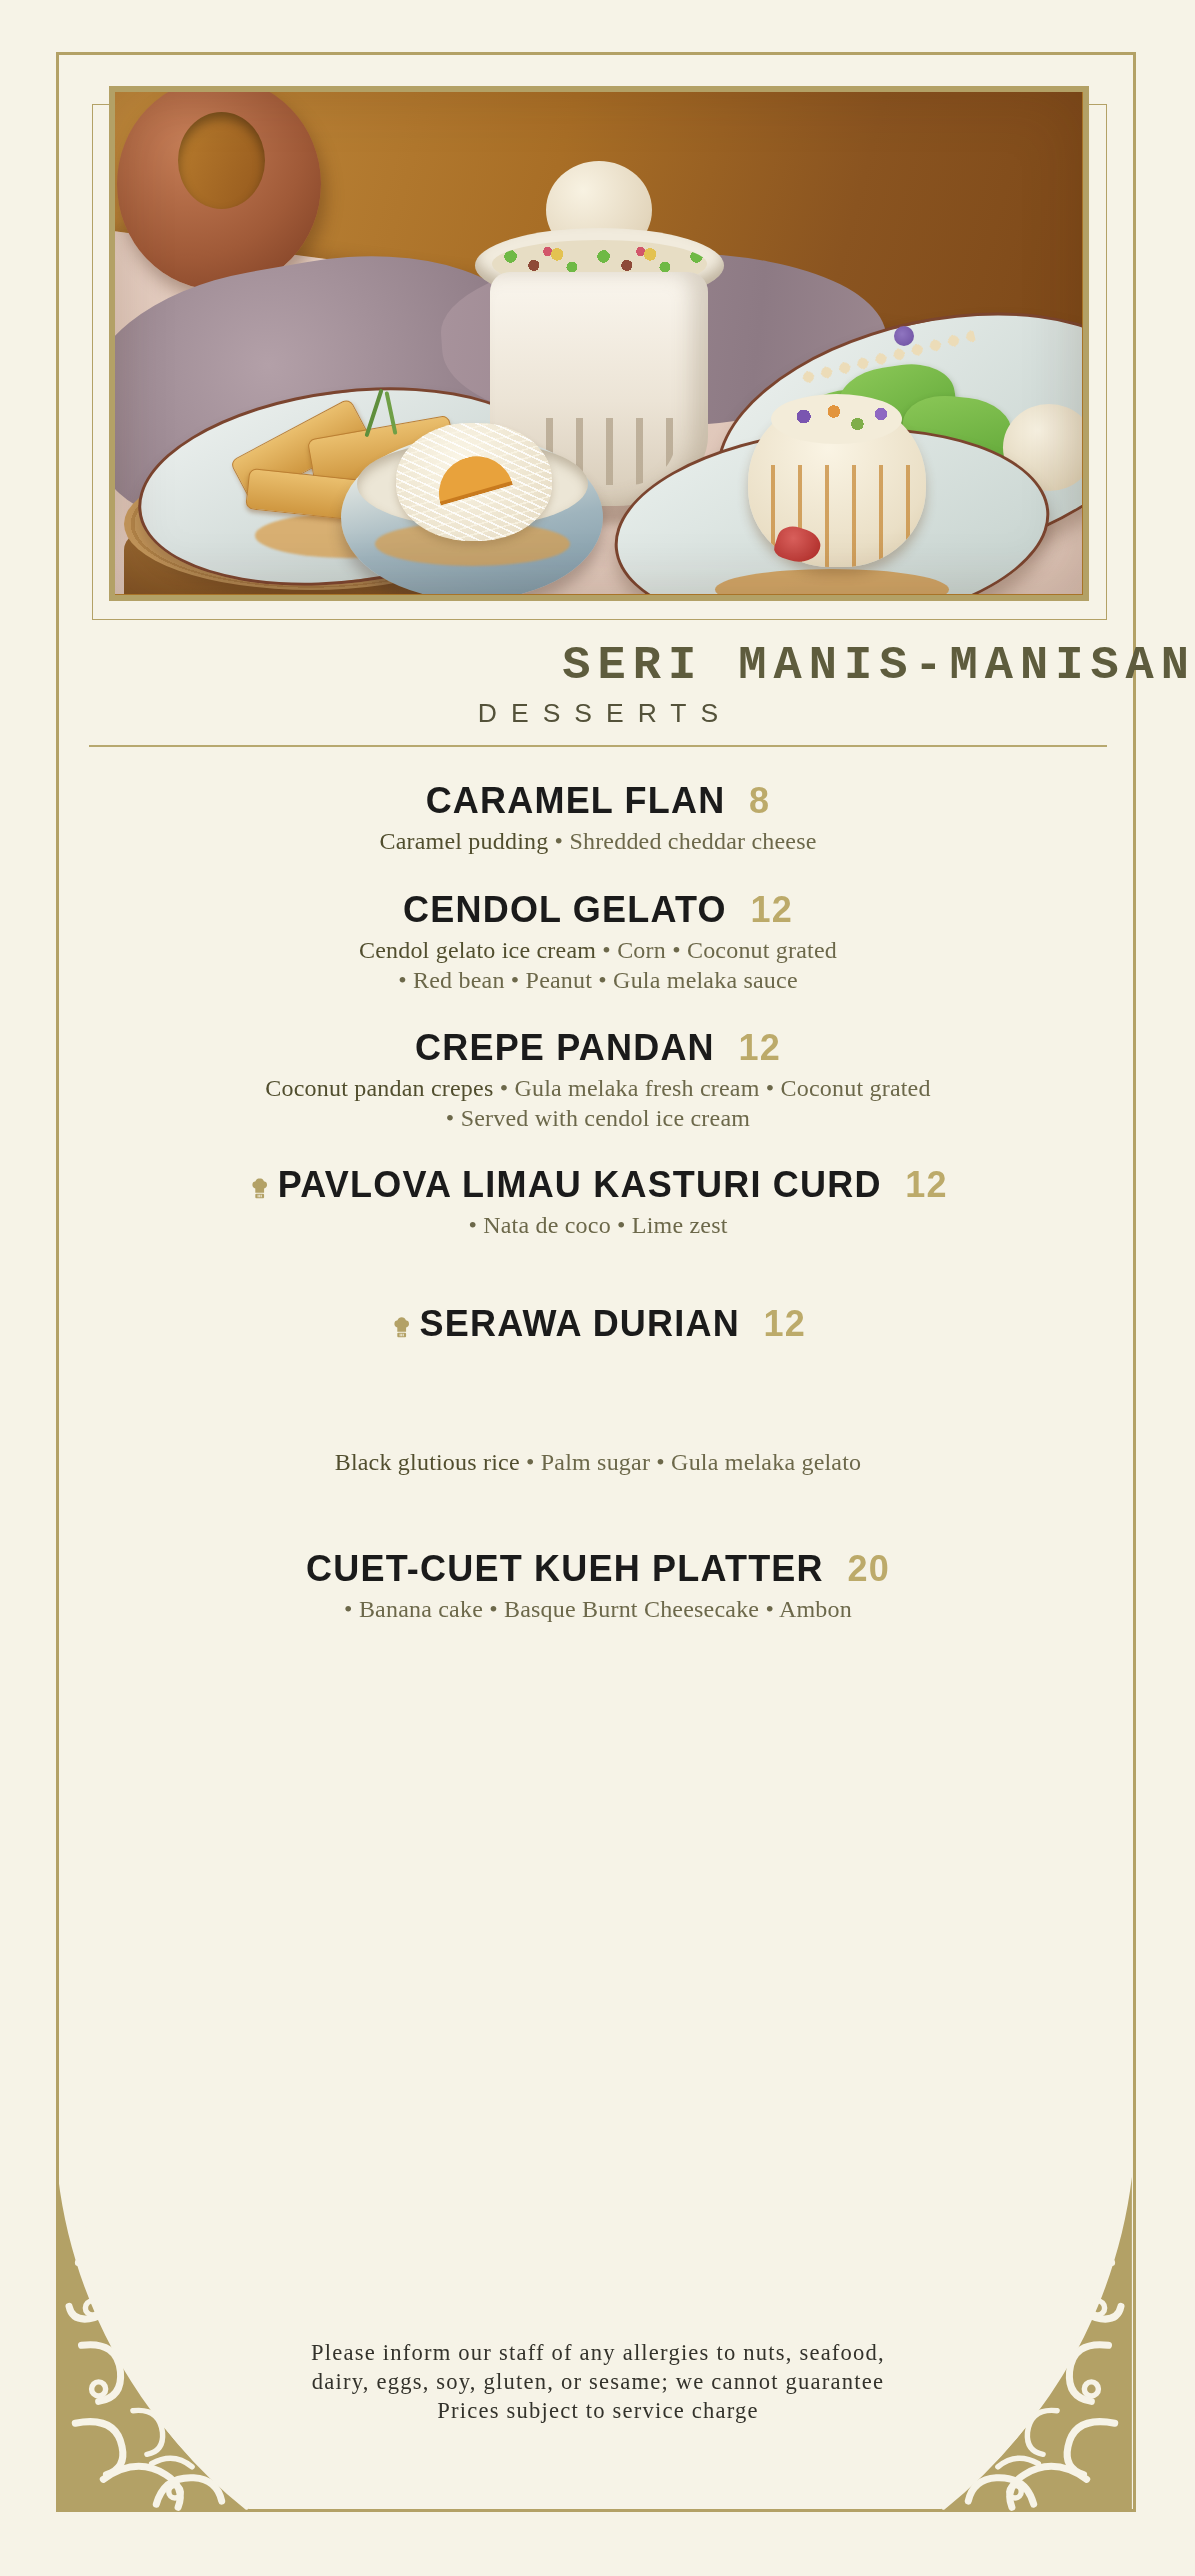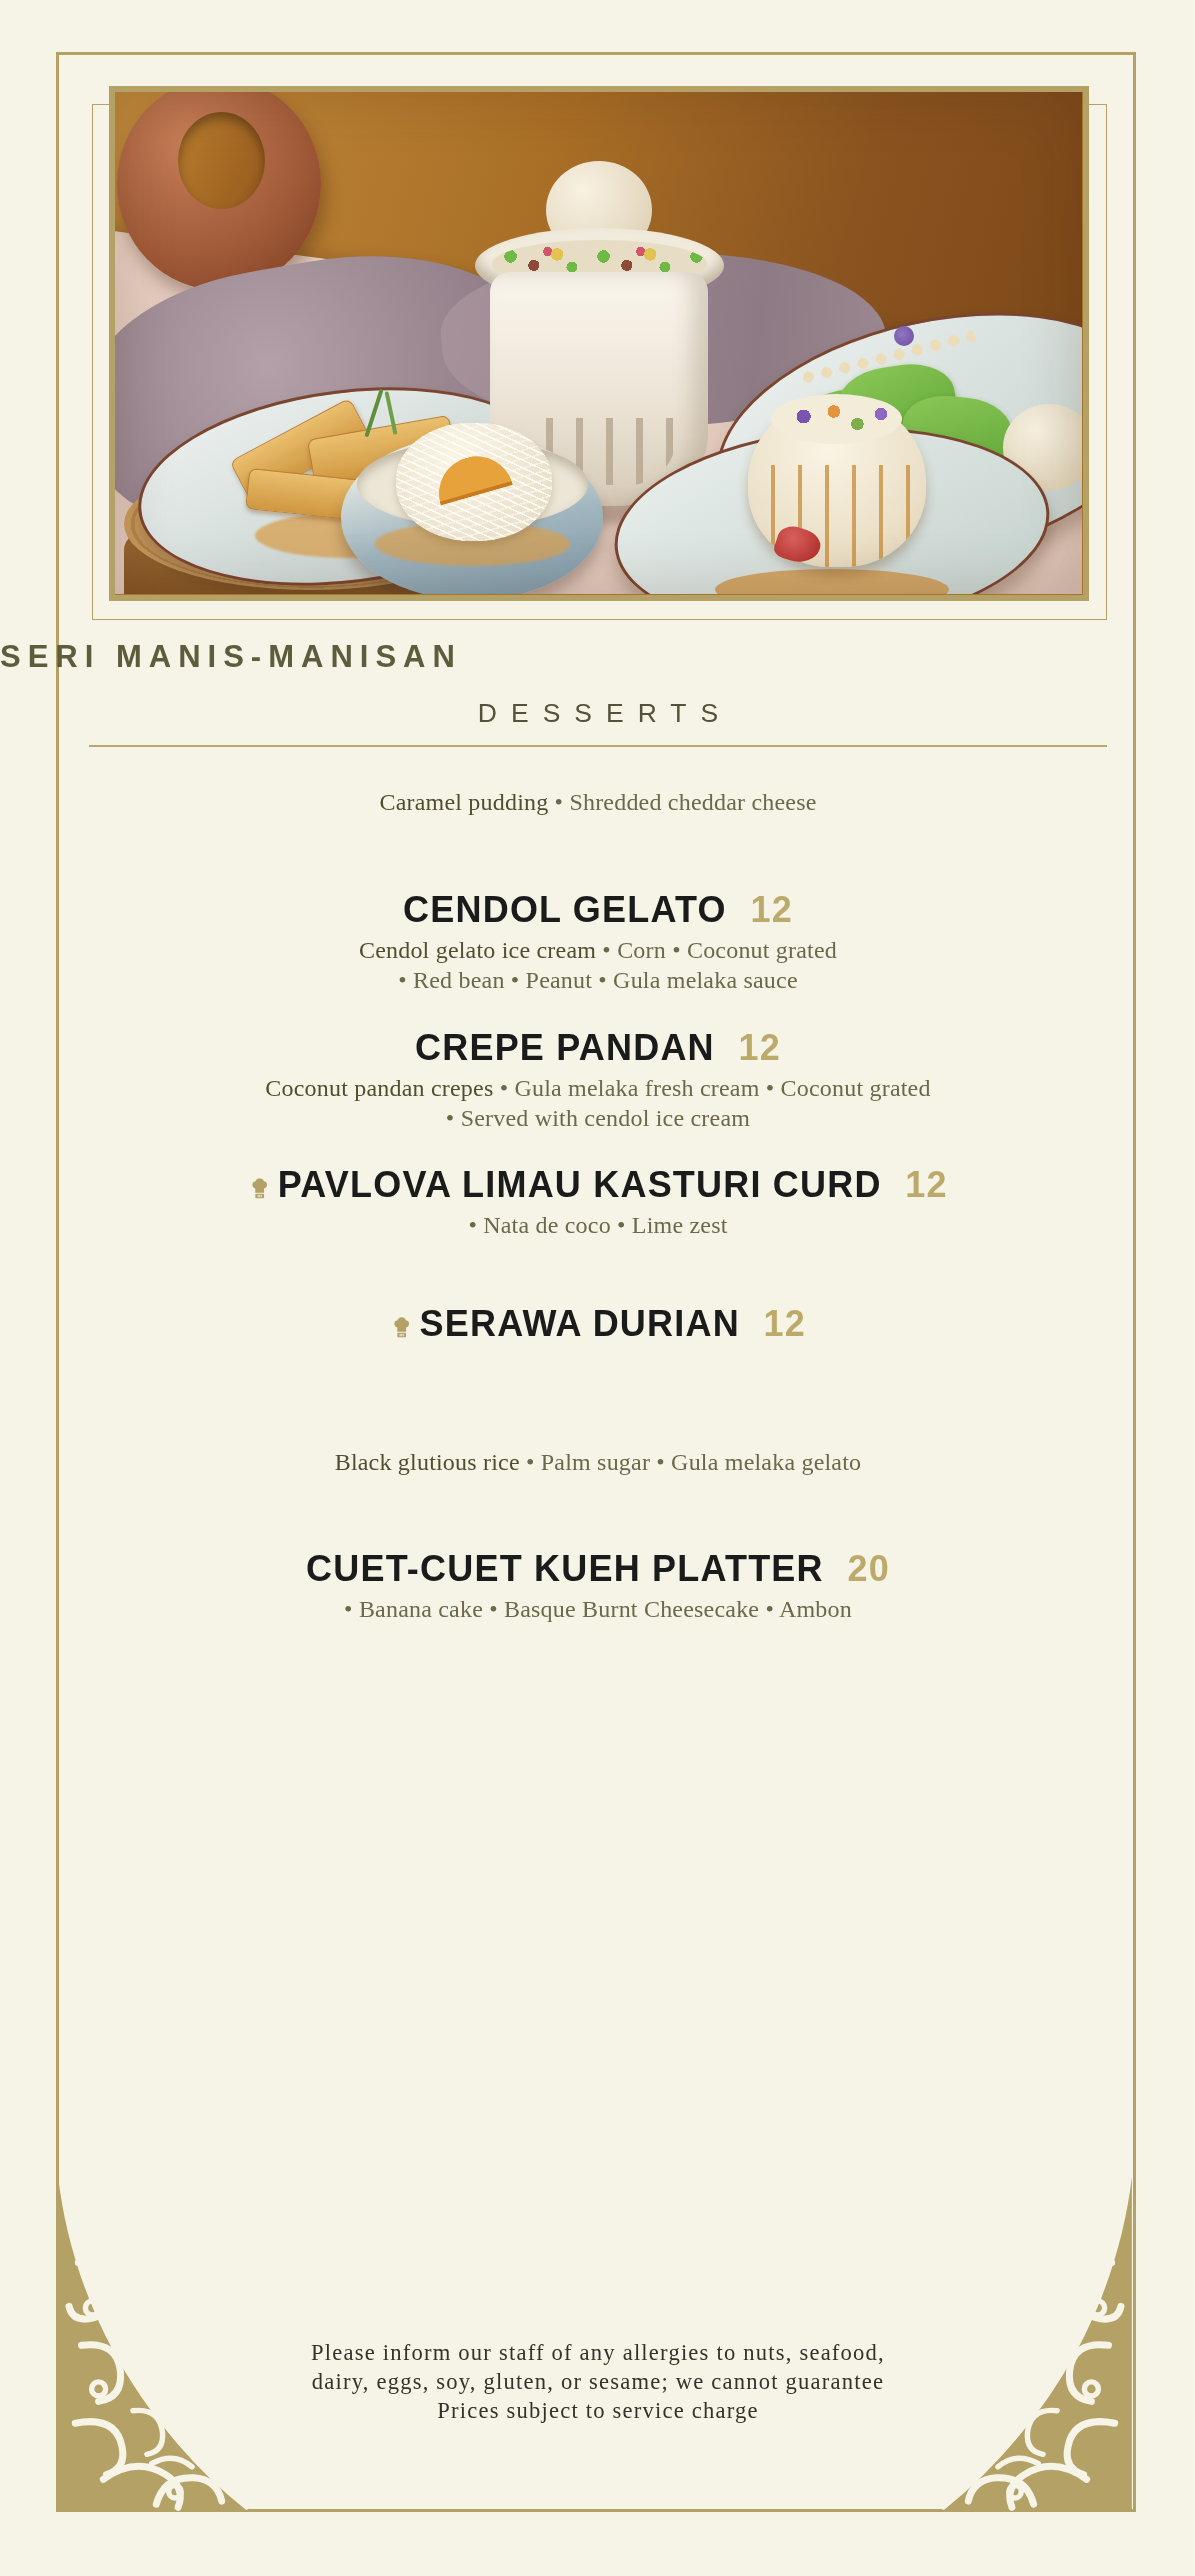--- a/index.html
+++ b/index.html
@@ -144,22 +144,22 @@
       radial-gradient(circle at 48% 35%,#e2953e 0 6.2px,transparent 6.2px),
       radial-gradient(circle at 66% 60%,#7fae4a 0 6.2px,transparent 6.2px),
       radial-gradient(circle at 84% 40%,#8f68c2 0 6.2px,transparent 6.2px);}
   .ph-strawb{left:661px;top:436px;width:44px;height:34px;z-index:10;transform:rotate(18deg);
     border-radius:50% 50% 70% 30%;
     background:radial-gradient(circle at 35% 35%,#d9605c,#b5332f 80%);}
   .ph-vignette{left:0;top:0;width:100%;height:100%;z-index:11;
     box-shadow:inset 0 0 62px rgba(60,30,10,.18);}
 
   
-  .menu-title{position:absolute;left:0;top:639px;width:100%;text-align:left;
-    font-family:Liberation Sans, sans-serif;font-size:31px;font-weight:600;
+  .menu-title{position:absolute;left:0;top:639px;width:100%;text-align:right;
+    font-family:Liberation Mono, monospace;font-size:47px;font-weight:600;
     letter-spacing:7px;color:var(--title);z-index:3;}
   .menu-subtitle{position:absolute;left:0;top:698px;width:100%;text-align:center;
     font-family:"Liberation Sans","DejaVu Sans",sans-serif;font-size:26.5px;font-weight:400;
     letter-spacing:14px;text-indent:14px;color:var(--subtitle);z-index:3;}
   .divider{position:absolute;left:89px;top:745px;width:1018px;height:1.6px;
     background:var(--goldline);z-index:3;}
 
   
   .item{position:absolute;left:0;width:1196px;text-align:center;z-index:3;}
   .item-title{font-family:"Liberation Sans","DejaVu Sans",sans-serif;font-weight:700;
@@ -247,20 +247,24 @@
       <div class="ph-strawb"></div>
       <div class="ph-vignette"></div>
     </div>
   </div>
 
   <div class="menu-title">SERI MANIS-MANISAN</div>
   <div class="menu-subtitle">DESSERTS</div>
   <div class="divider"></div>
 
   <div class="item" style="top:781px">
+    <div class="item-title">
+      <span class="nm">CARAMEL FLAN</span>
+      <span class="pr">8</span>
+    </div>
     <div class="item-desc">
       <span class="db">Caramel pudding</span><span> • Shredded cheddar cheese</span>
     </div>
   </div>
 
   <div class="item" style="top:890px">
     <div class="item-title">
       <span class="nm">CENDOL GELATO</span>
       <span class="pr">12</span>
     </div>

